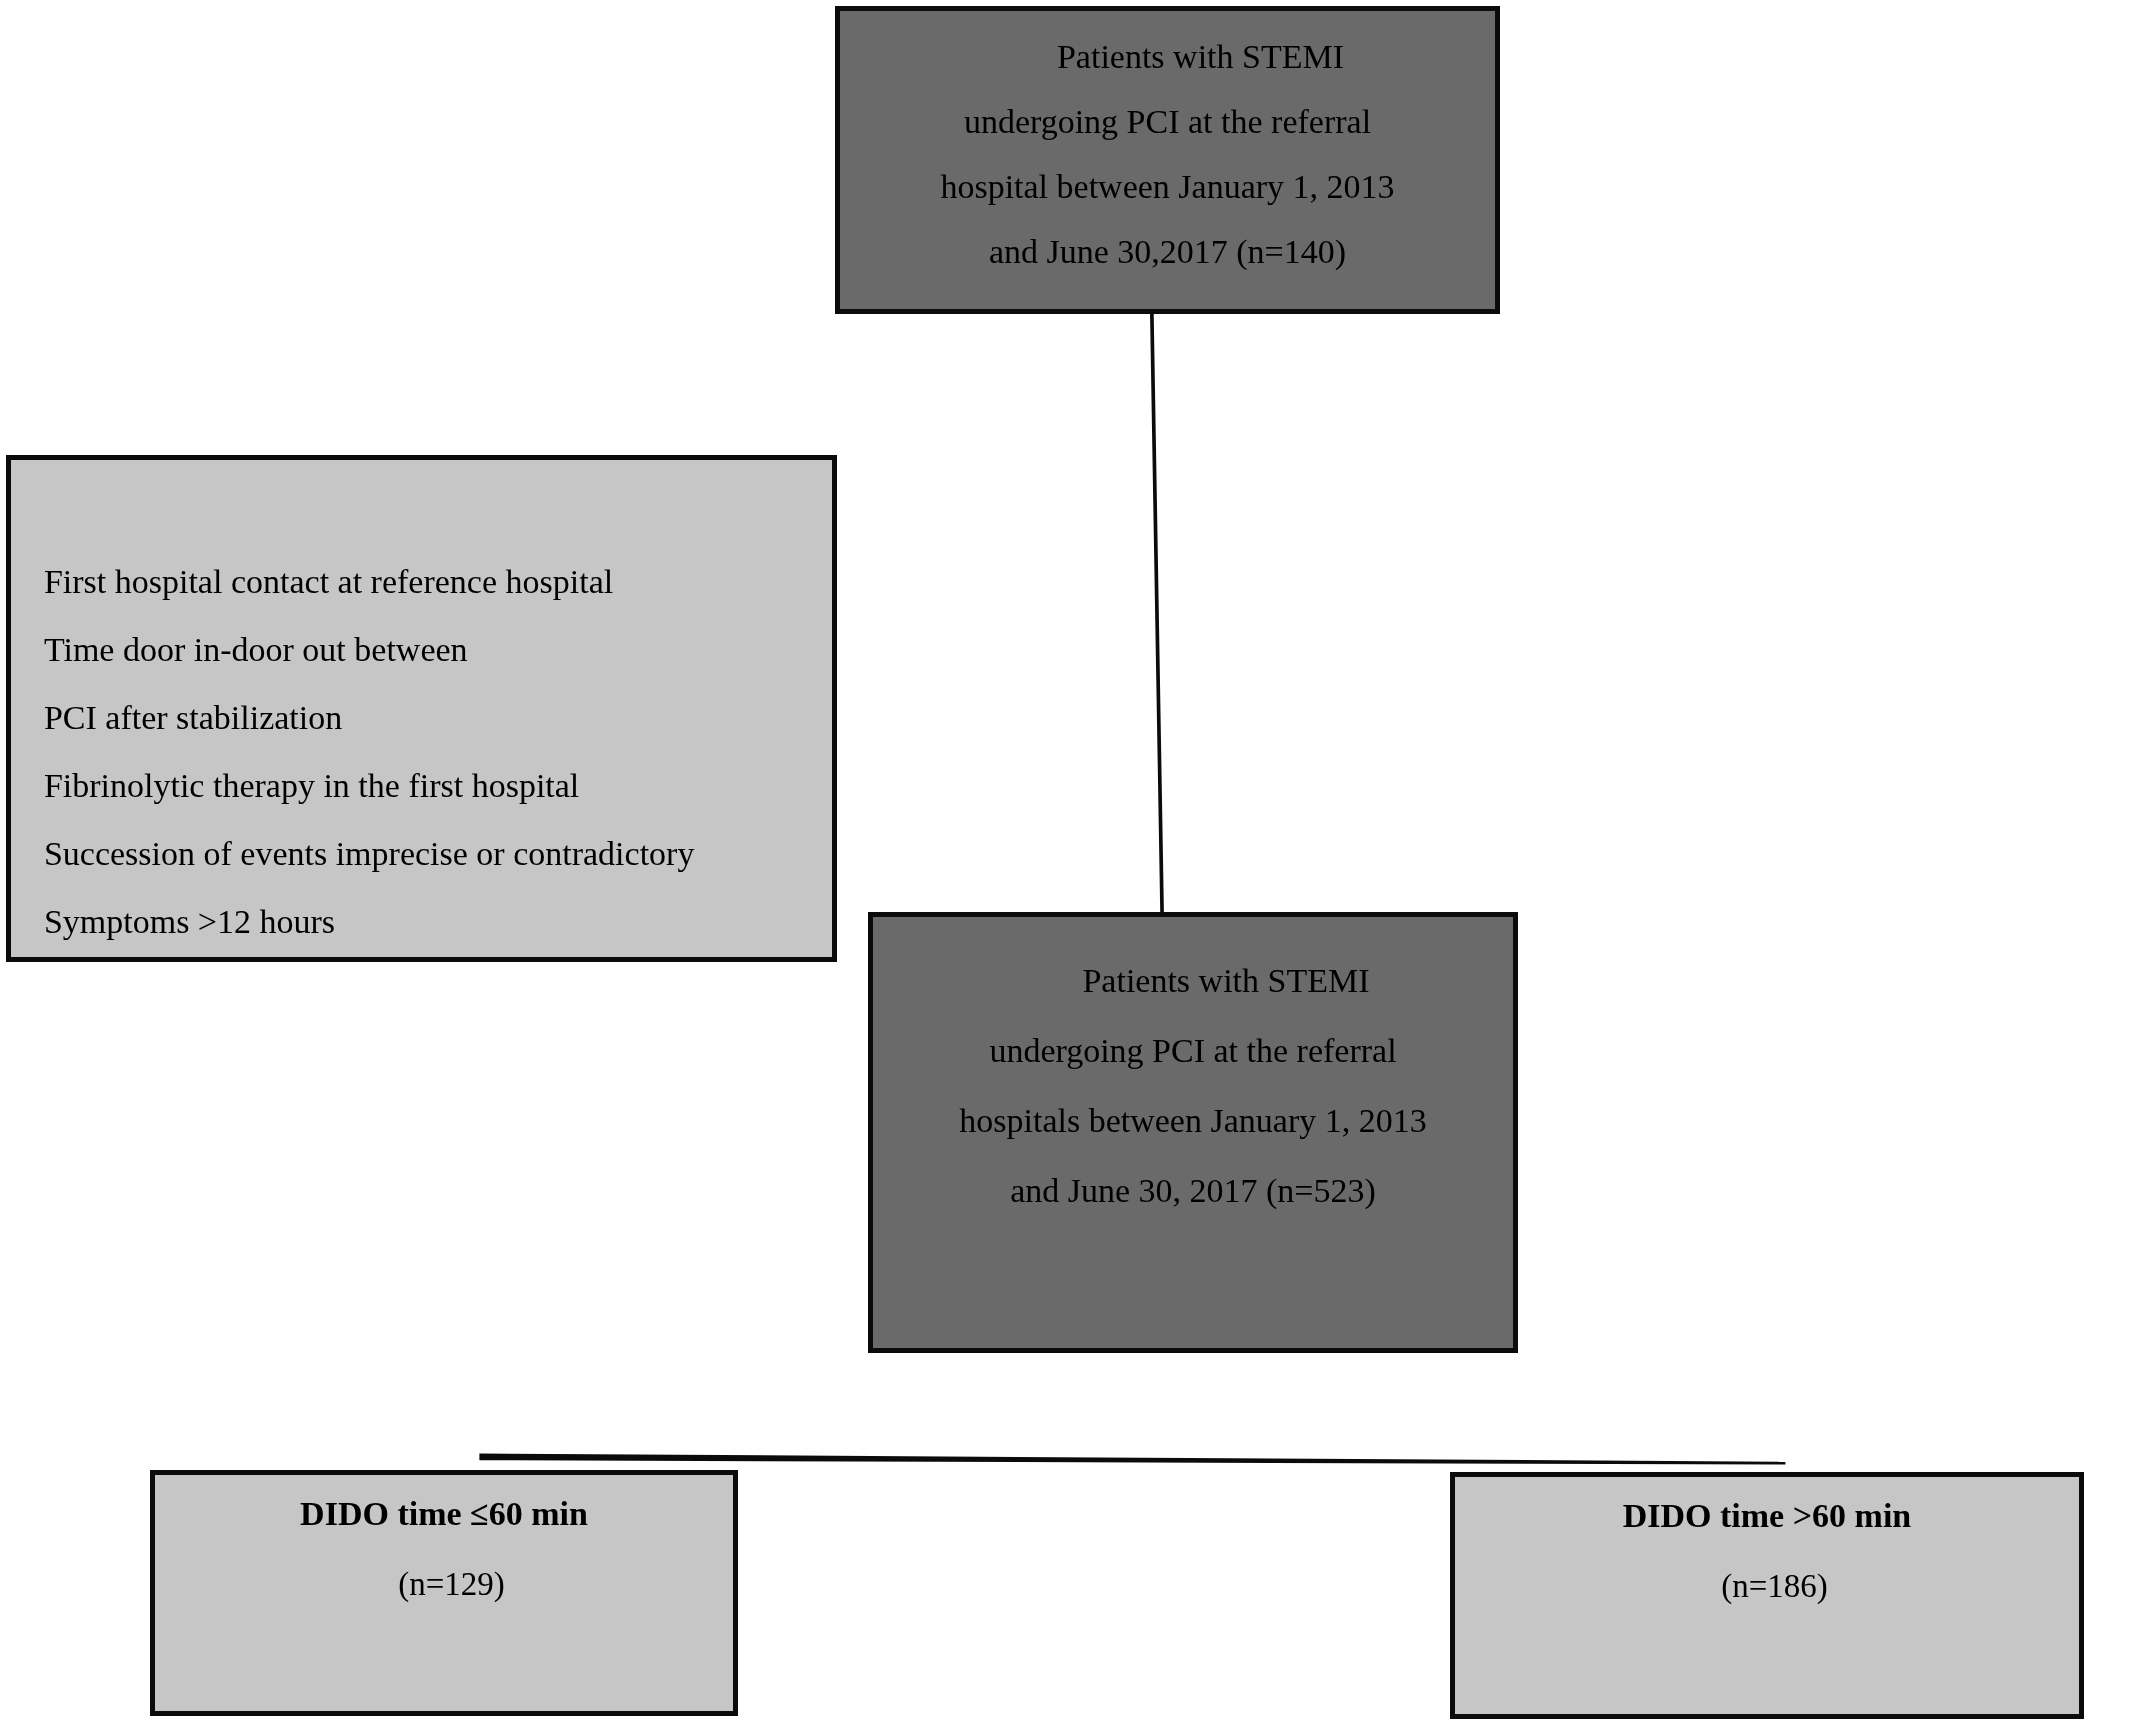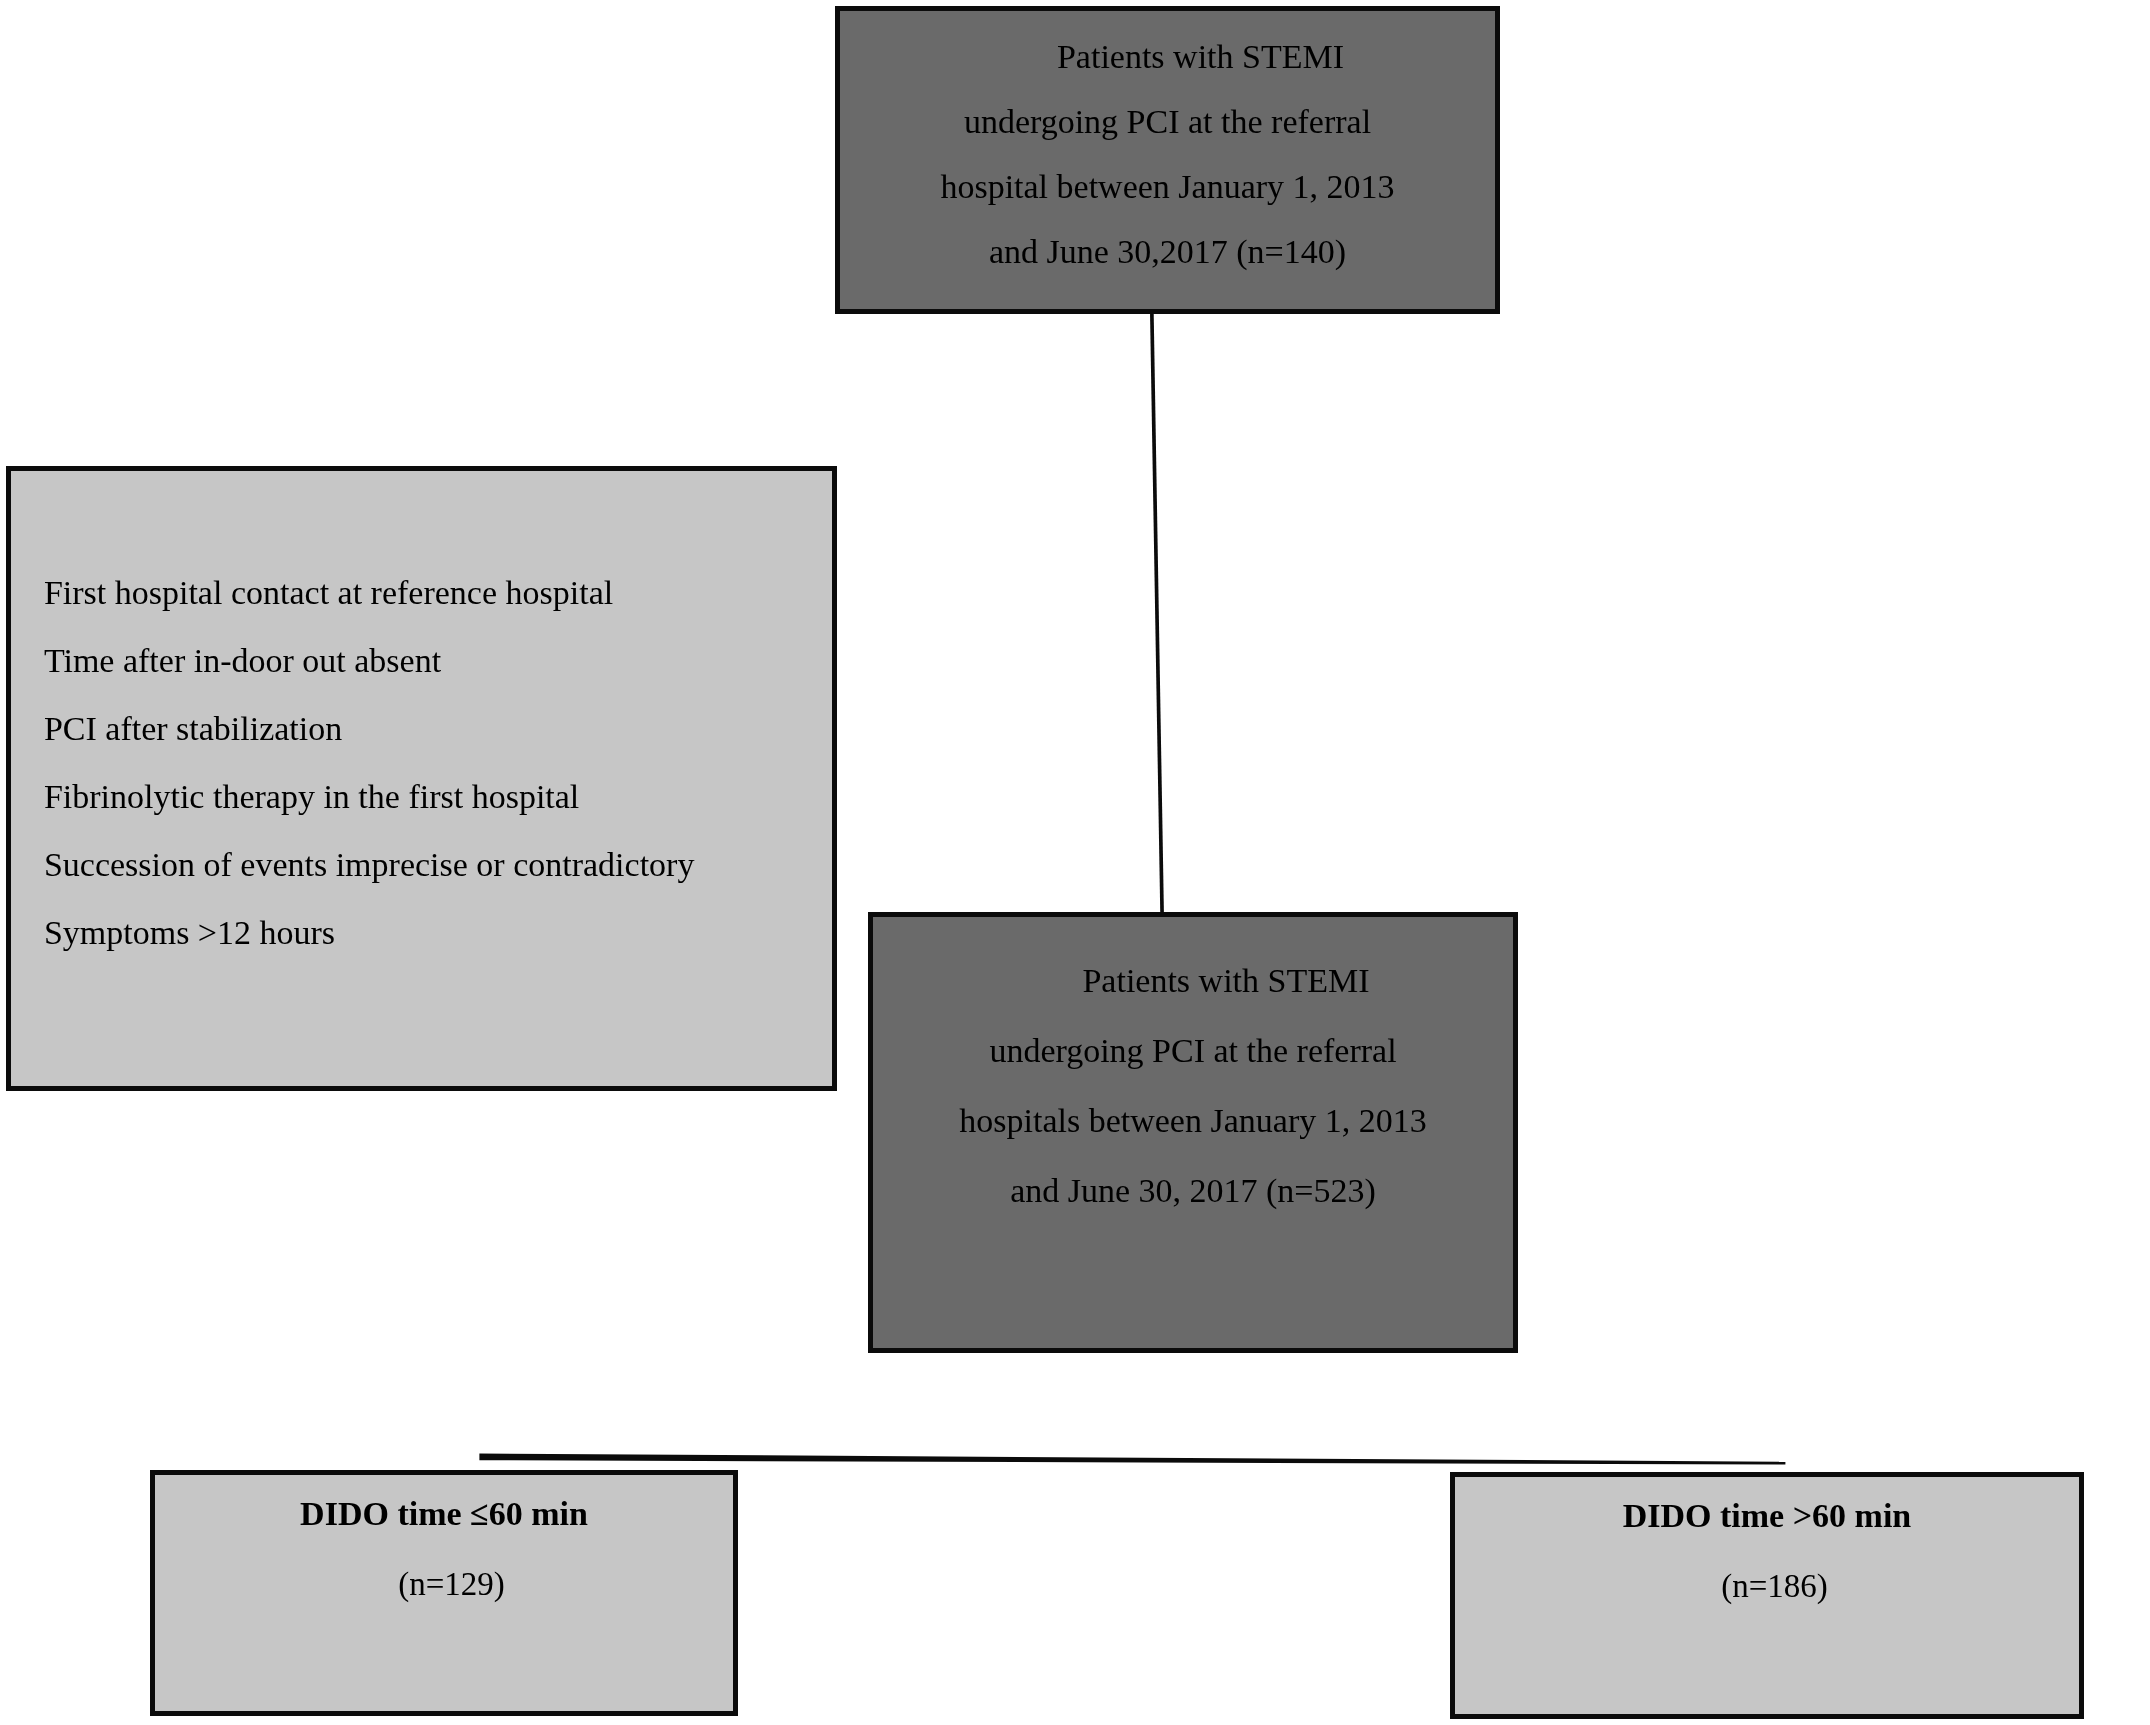--- a/index.html
+++ b/index.html
@@ -21,21 +21,21 @@
   .box{position:absolute;box-sizing:border-box;border:5.1px solid var(--border);}
   .dark{background:var(--dark-fill);}
   .light{background:var(--light-fill);}
 
   
   #top-box{left:835px;top:5.9px;width:665px;height:308px;
     text-align:center;font-size:34px;line-height:65px;padding-top:13.2px;}
   #top-box .line:first-child{padding-left:66px;}
 
   
-  #exclusion-box{left:5.9px;top:466px;width:831px;height:625px;
+  #exclusion-box{left:5.9px;top:455px;width:831px;height:507px;
     font-size:34px;line-height:68px;padding:88px 14.7px 0 33px;text-align:left;}
 
   
   #transfer-box{left:868px;top:912px;width:650px;height:441px;
     text-align:center;font-size:34px;line-height:70px;padding-top:29px;}
   #transfer-box .line:first-child{padding-left:66px;}
 
   
   .outcome{text-align:center;padding-top:3.7px;line-height:70px;}
   #outcome-left{left:150px;top:1470px;width:588px;height:246px;}
@@ -57,21 +57,21 @@
 
   <div class="box dark" id="top-box">
     <div class="line">Patients with STEMI</div>
     <div class="line">undergoing PCI at the referral</div>
     <div class="line">hospital between January 1, 2013</div>
     <div class="line">and June 30,2017 (n=140)</div>
   </div>
 
   <div class="box light" id="exclusion-box">
     <div class="line">First hospital contact at reference hospital</div>
-    <div class="line">Time after in-door out absent</div>
+    <div class="line">Time door in-door out between</div>
     <div class="line">PCI after stabilization</div>
     <div class="line">Fibrinolytic therapy in the first hospital</div>
     <div class="line">Succession of events imprecise or contradictory</div>
     <div class="line">Symptoms &gt;12 hours</div>
   </div>
 
   <div class="box dark" id="transfer-box">
     <div class="line">Patients with STEMI</div>
     <div class="line">undergoing PCI at the referral</div>
     <div class="line">hospitals between January 1, 2013</div>

